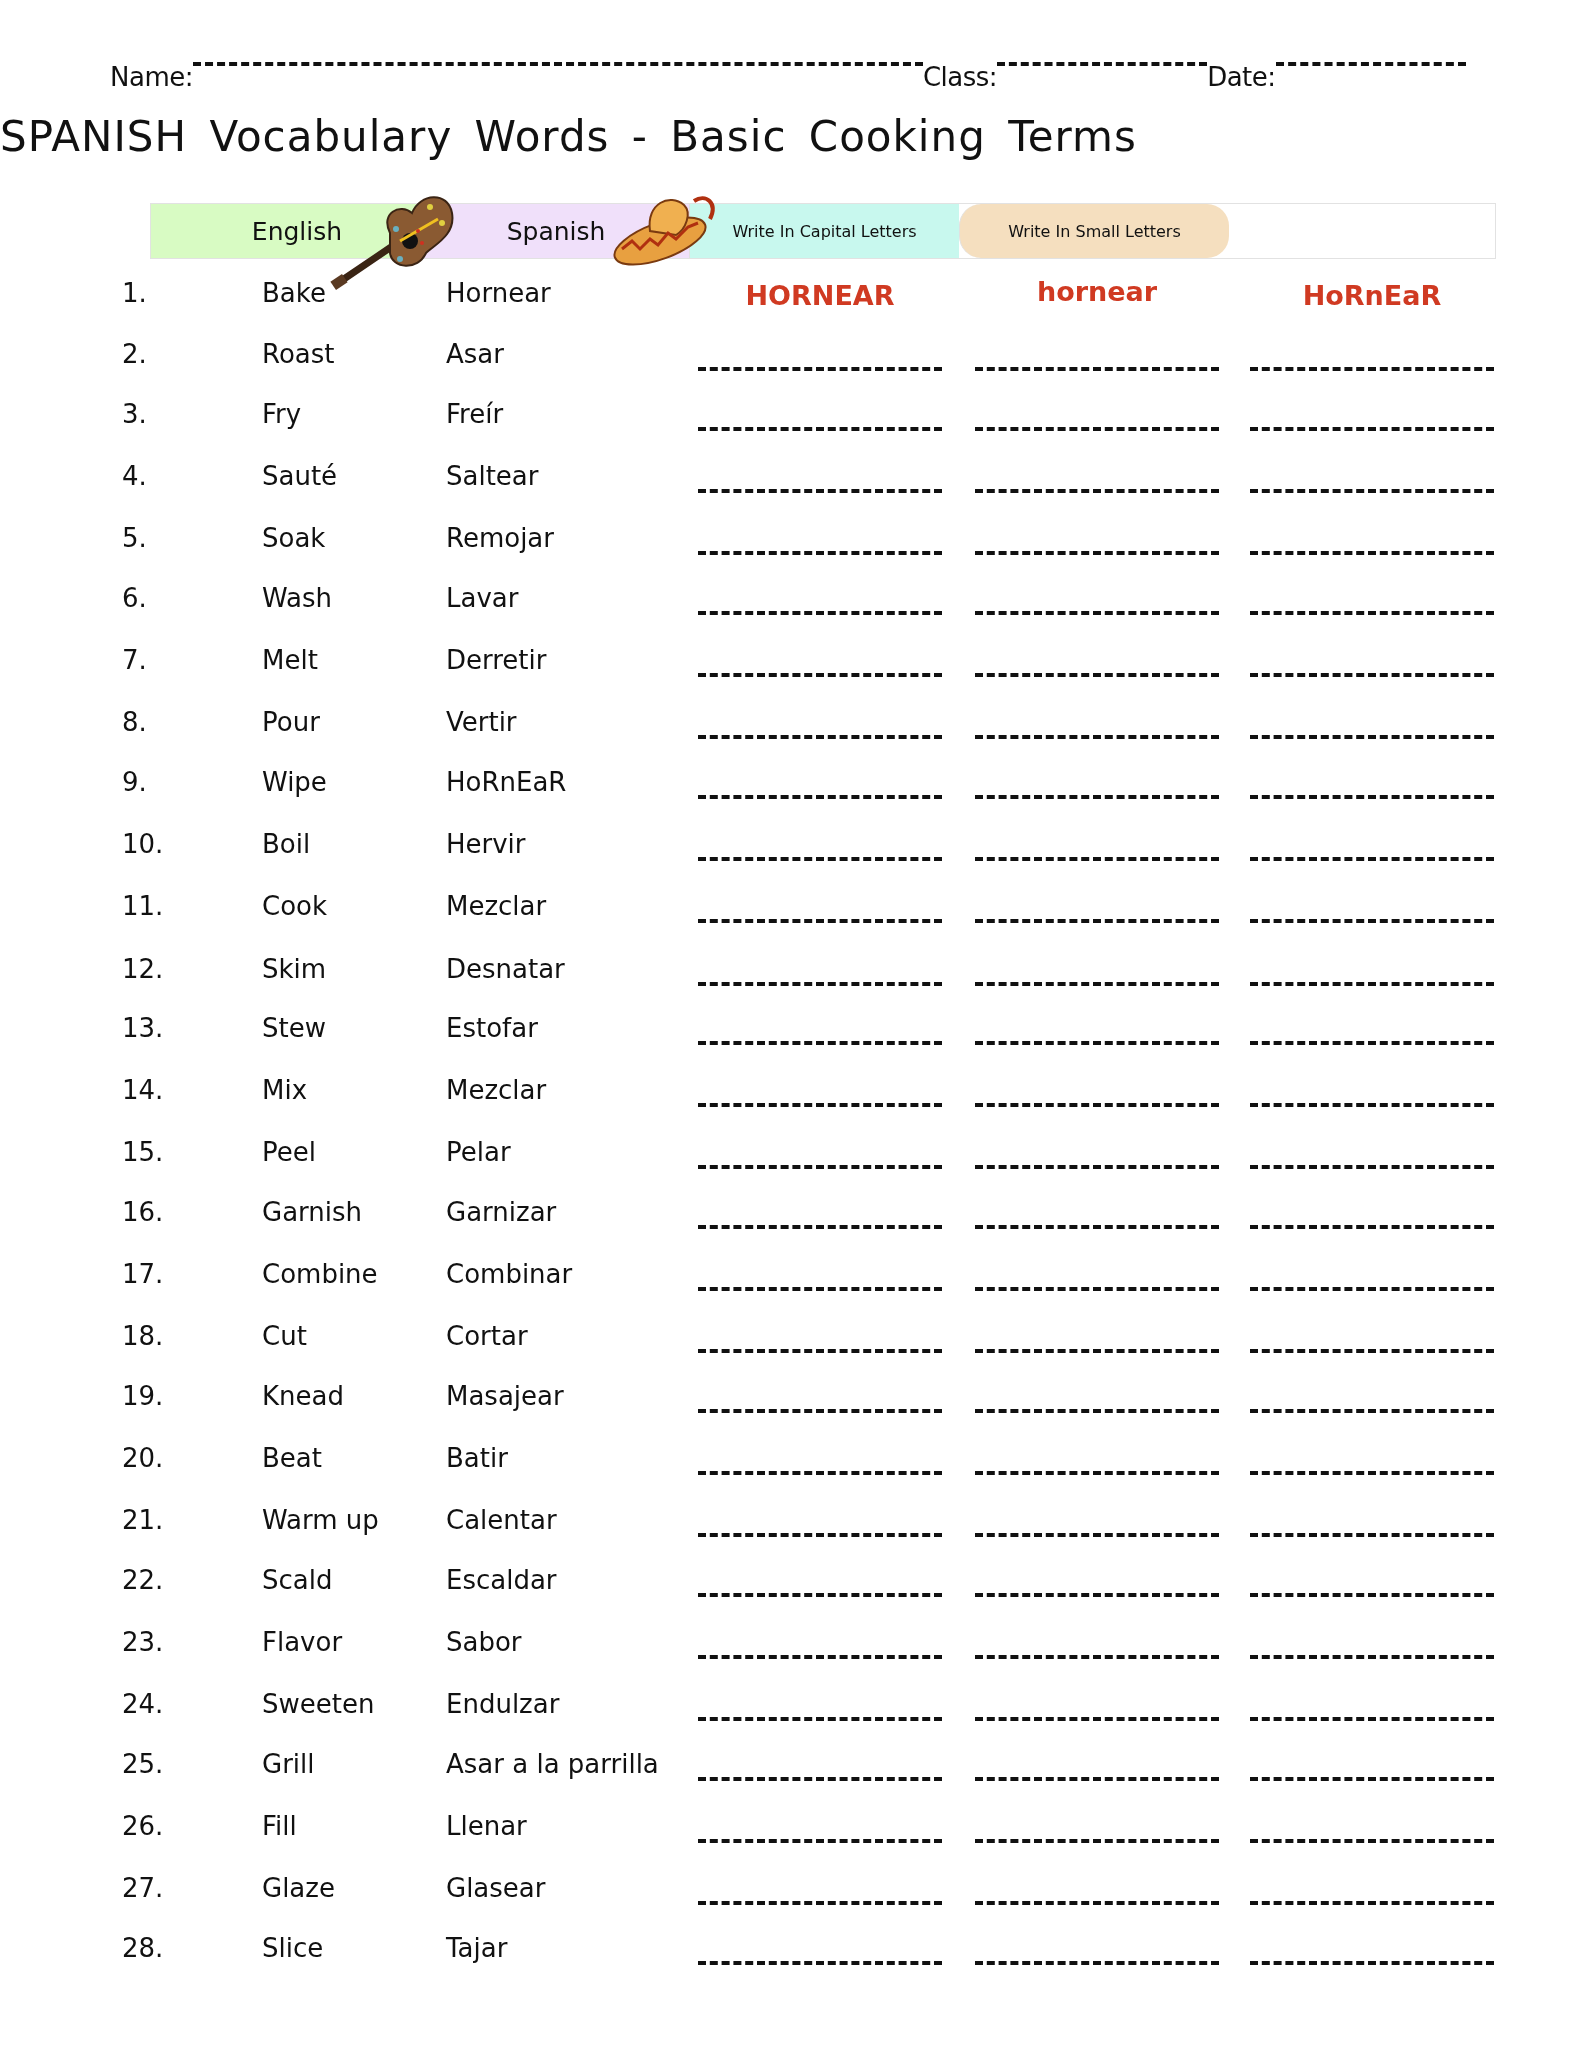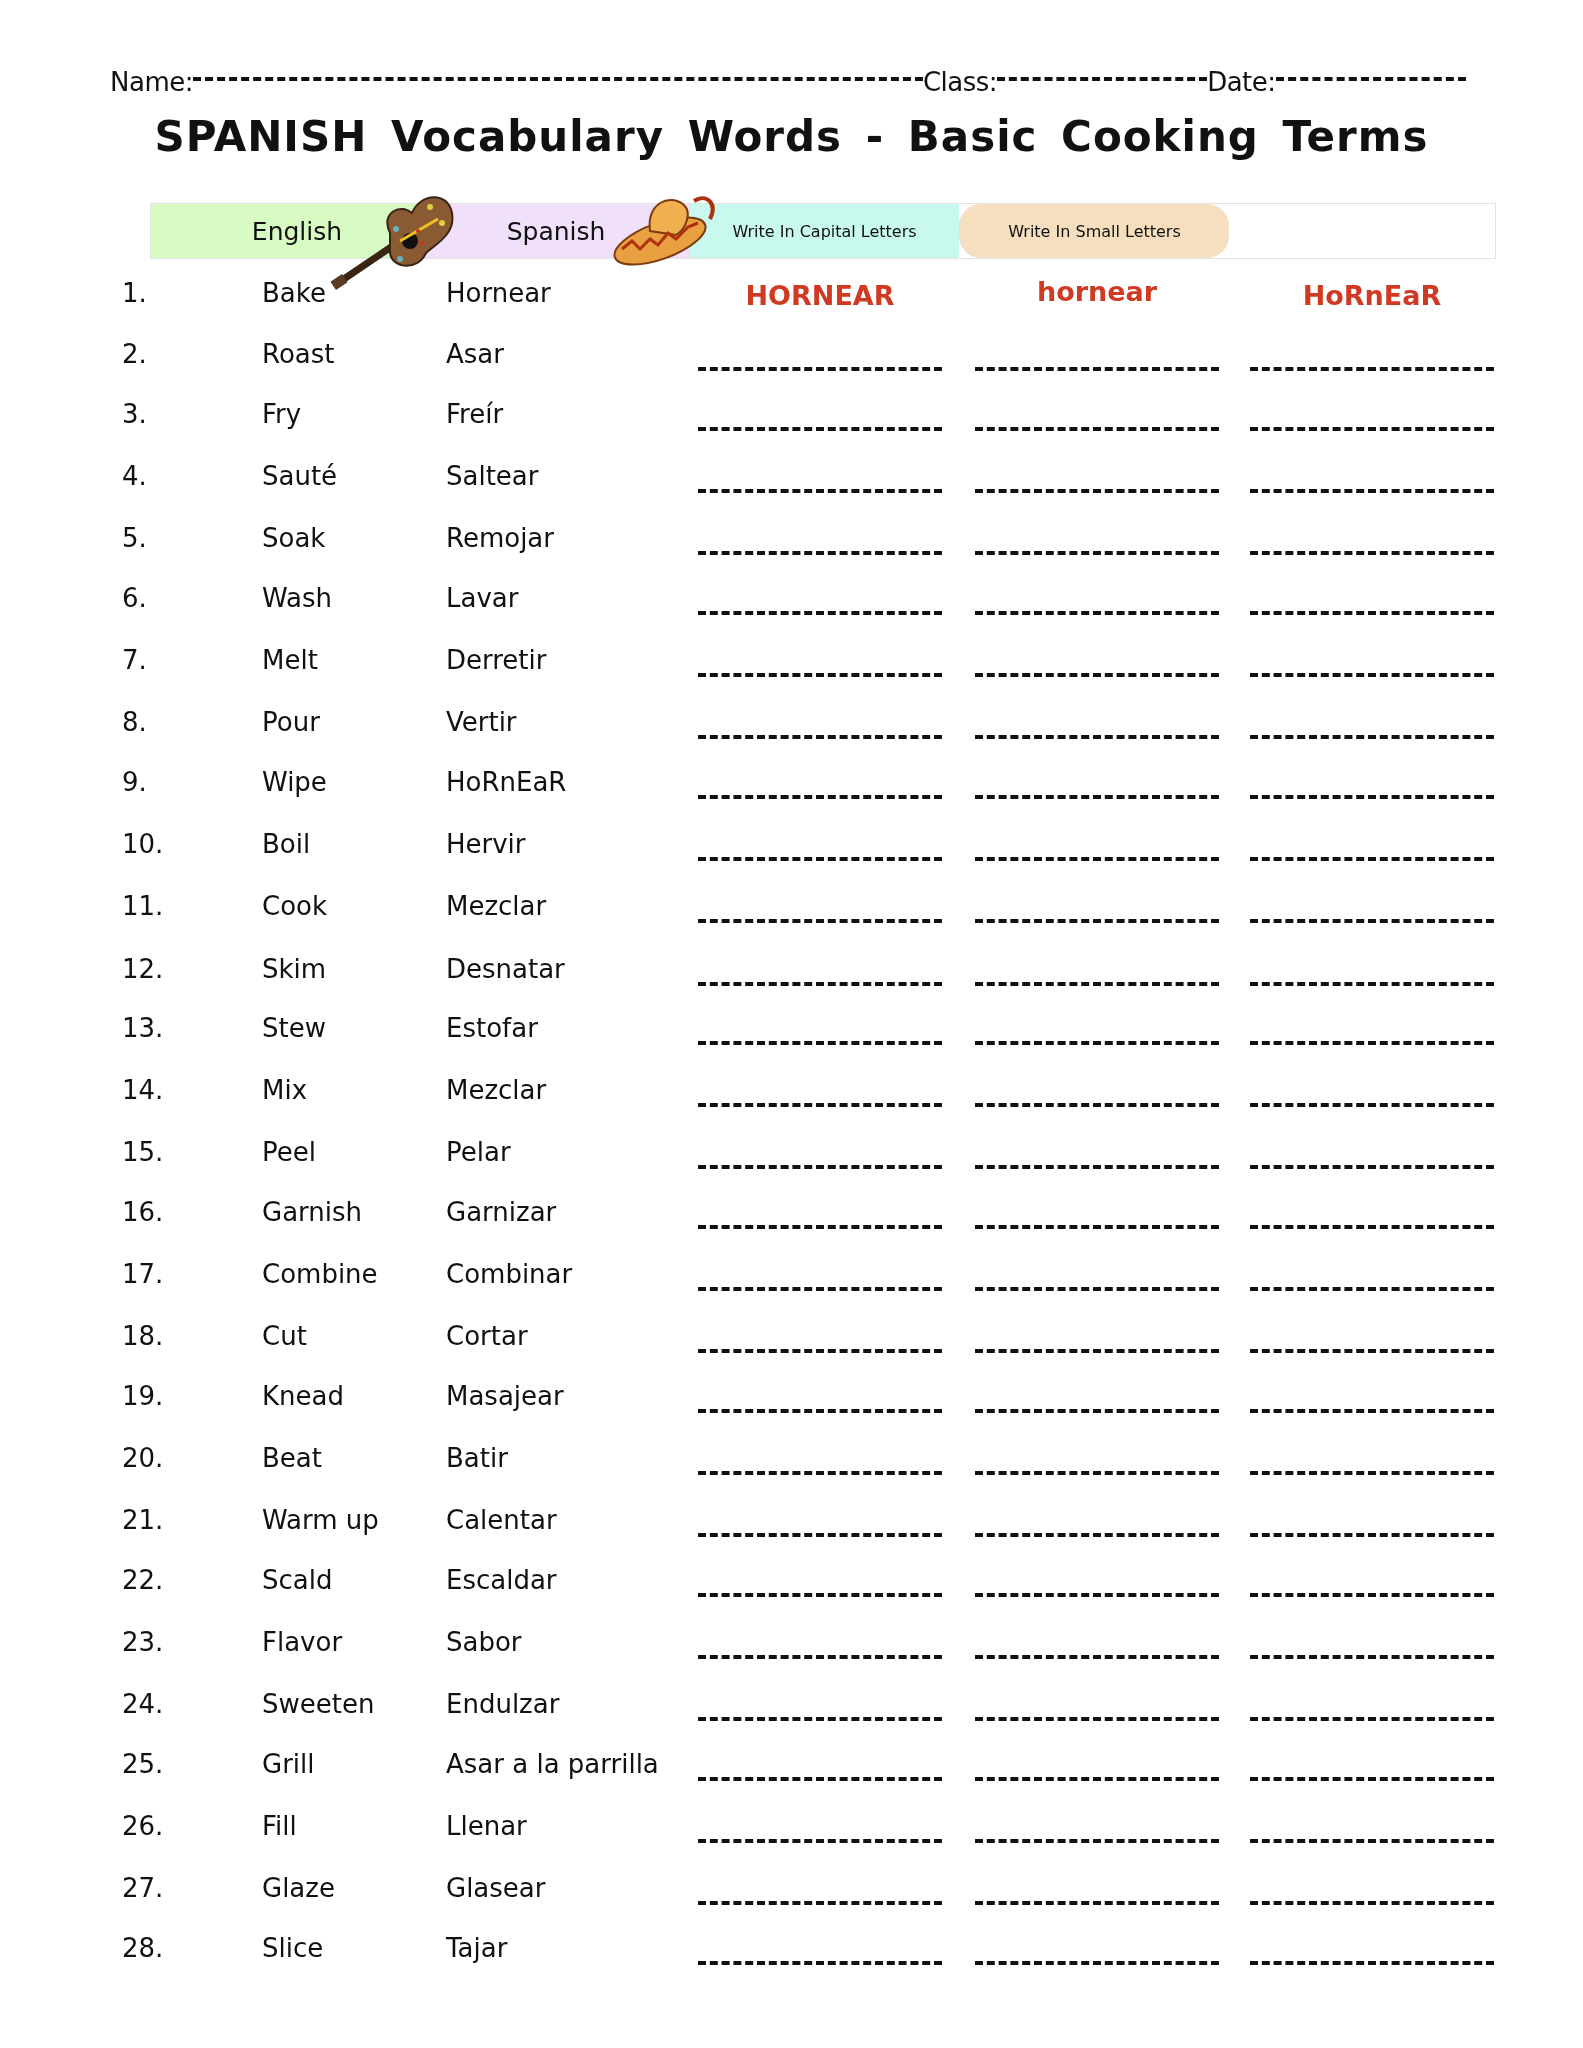--- a/index.html
+++ b/index.html
@@ -2,29 +2,29 @@
 <html><head>
 <meta charset="utf-8">
 <style>
   html, body { margin: 0; padding: 0; background: #ffffff; }
   body {
     width: 1583px; height: 2048px; position: relative; overflow: hidden;
     font-family: "DejaVu Sans", sans-serif; color: #111;
   }
   .info-line {
     position: absolute; left: 110px; top: 62px; width: 1380px; height: 40px;
-    font-size: 26px; letter-spacing: -0.5px; display: flex; align-items: center; white-space: nowrap;
+    font-size: 26px; letter-spacing: -0.5px; display: flex; align-items: flex-start; white-space: nowrap;
   }
   .info-line .lbl { font-weight: normal; }
   .info-line .blank {
     display: inline-block; height: 0; border-bottom: 4px dashed #111; margin-bottom: 6px;
   }
   .title {
-    position: absolute; left: 0; top: 112px; width: 1583px; text-align: center;
-    font-size: 42px; font-weight: bold; letter-spacing: 1px; word-spacing: 8px;
+    position: absolute; left: 0; top: 112px; width: 1583px; 
+    font-size: 42px; font-weight: normal; letter-spacing: 1px; word-spacing: 8px;
   }
   .header-bar {
     position: absolute; left: 150px; top: 203px; width: 1344px; height: 54px;
     display: flex; border: 1px solid #e2e2e2;
   }
   .hcell {
     height: 100%; display: flex; align-items: center; justify-content: center;
     font-size: 16px; box-sizing: border-box;
   }
   .hcell.big { font-size: 25px; }

